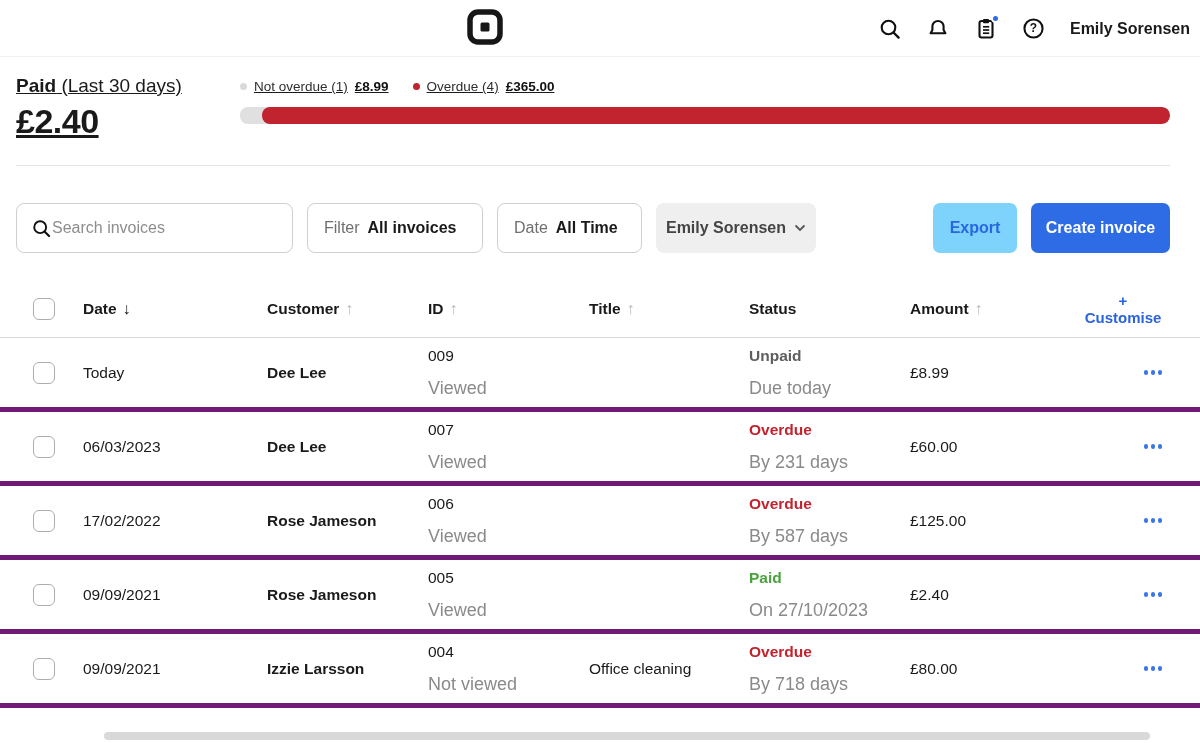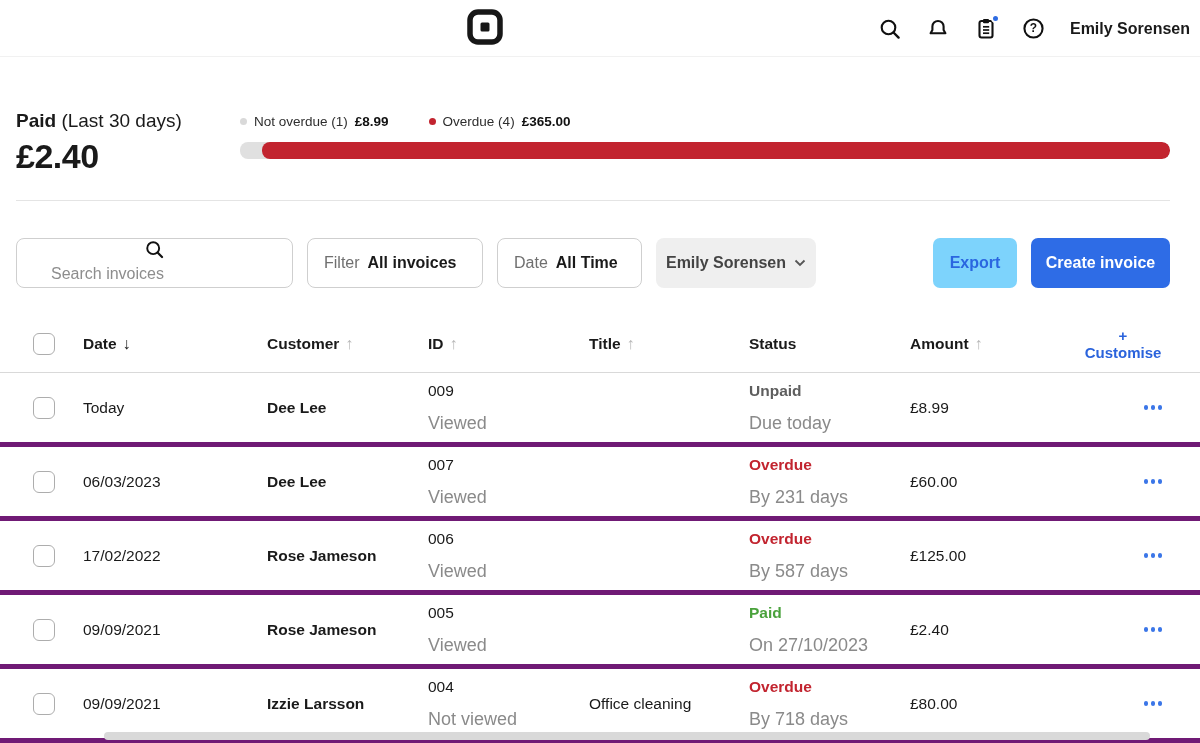--- a/index.html
+++ b/index.html
@@ -12,40 +12,40 @@
     display:flex; align-items:center; justify-content:center; cursor:pointer; }
   .nav-right { position:absolute; right:10px; top:0; height:57px;
     display:flex; align-items:center; gap:8px; }
   .icon-btn { position:relative; width:40px; height:40px; border:none; background:none;
     display:flex; align-items:center; justify-content:center; cursor:pointer; border-radius:6px; }
   .badge-dot { position:absolute; top:5px; right:6px; width:9px; height:9px;
     border-radius:50%; background:#2e6be2; border:2px solid #fff; }
   .user-name { font-size:16px; font-weight:700; margin-left:8px; white-space:nowrap; }
 
   
-  .summary { display:flex; margin-top:52px; padding:0 30px 0 16px; }
+  .summary { display:flex; margin-top:17px; padding:0 30px 0 16px;text-decoration:underline; }
   .summary-left { width:224px; flex:none; }
   .summary-title { font-size:19px; line-height:24px; }
   .summary-title .b { font-weight:700; }
   .summary-amount { font-size:34px; font-weight:700; letter-spacing:-0.5px; margin-top:4px; }
   .summary-right { flex:1; padding-top:5px; }
-  .legend { display:flex; align-items:center; gap:40px; font-size:13.5px; color:#2e2e2e; }
+  .legend { display:flex; align-items:center; gap:24px; font-size:13.5px; color:#2e2e2e; }
   .legend-item { display:flex; align-items:center; gap:7px; }
   .legend-dot { width:7px; height:7px; border-radius:50%; flex:none; }
   .legend-val { font-weight:700; color:#111; }
   .progress-track { margin-top:13px; height:17px; border-radius:8px; background:#e0e0e0;
     overflow:hidden; display:flex; flex-direction:row-reverse; }
   .progress-fill { height:100%; border-radius:8px 8px 8px 8px; }
 
   .section-divider { border:none; border-top:1px solid #e4e4e4; margin:24px 30px 0 16px; }
 
   
   .filterbar { display:flex; align-items:center; margin-top:37px; padding:0 30px 0 16px; gap:14px; }
   .search-box { width:277px; height:50px; border:1px solid #cfcfcf; border-radius:8px;
-    display:flex; align-items:center; padding:0 14px; gap:0; background:#fff;flex-direction:column; }
+    display:flex; align-items:center; padding:0 14px; gap:0; background:#fff; }
   .search-box input { border:none; outline:none; flex:1; font-size:16px;
     font-family:"Liberation Sans",sans-serif; color:#1a1a1a; }
   .search-box input::placeholder { color:#8d8d8d; }
   .select-box { height:50px; border:1px solid #cfcfcf; border-radius:8px; background:#fff;
     display:flex; align-items:center; gap:8px; font-size:16px; padding:0 16px; cursor:pointer; }
   .select-box .lbl { color:#6f6f6f; }
   .select-box .val { font-weight:700; }
   .filter-box { width:176px; }
   .date-box { width:145px; }
   .owner-pill { width:160px; height:50px; background:#efefef; border:none; border-radius:8px;

